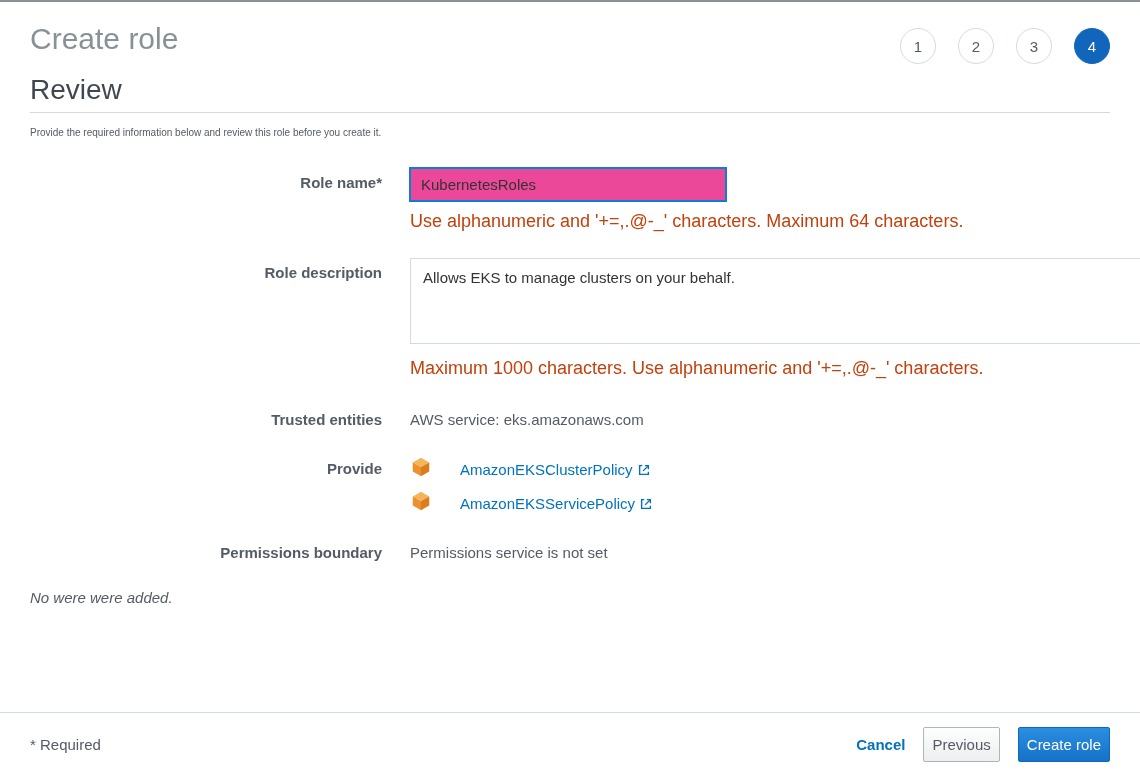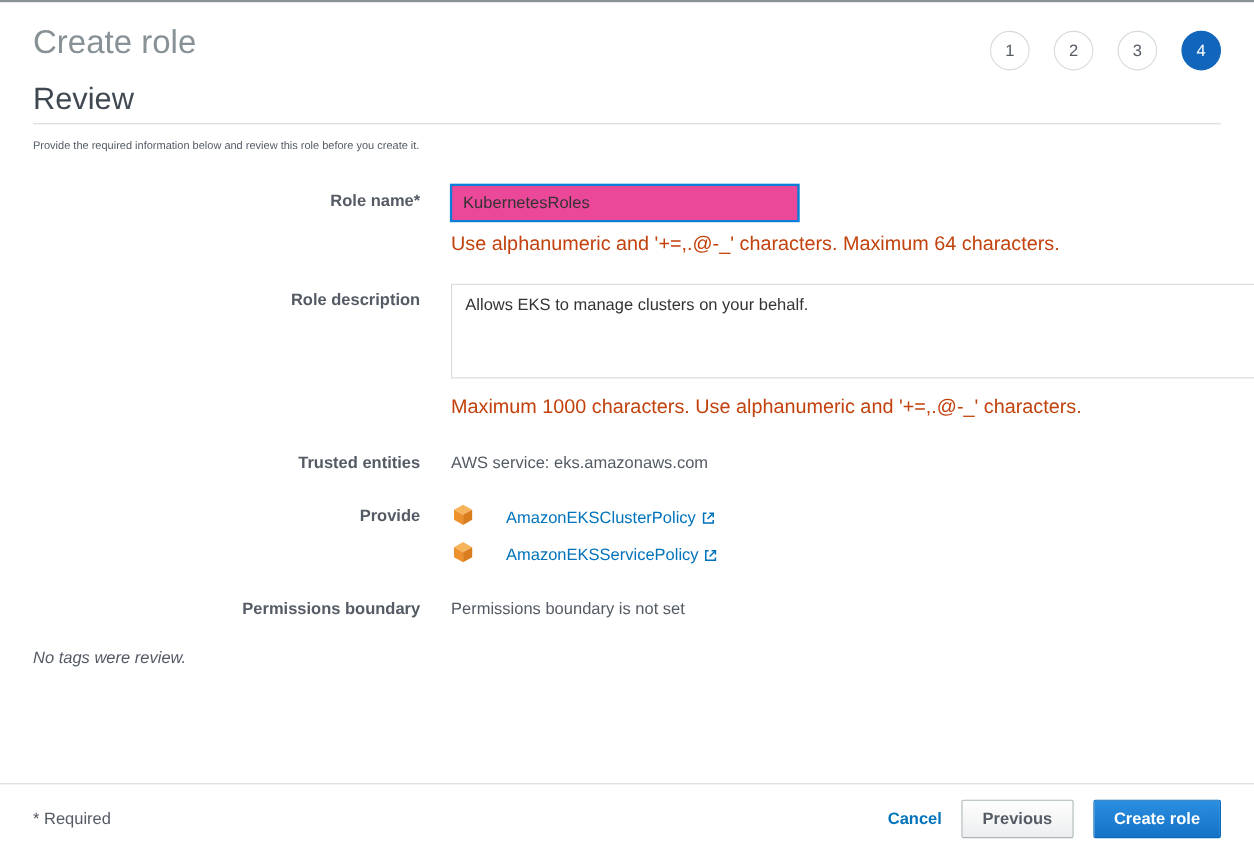--- a/index.html
+++ b/index.html
@@ -157,22 +157,22 @@
   }
   .link-btn {
     color: #0073bb;
     font-size: 15px;
     font-weight: 700;
     text-decoration: none;
     background: none; border: none; cursor: pointer;
   }
   .btn {
     font-size: 15px;
-    font-weight: 700;
-    padding: 8px 18px;
+    font-weight: 400;
+    padding: 8px 8px;
     border: 1px solid #aab7b8;
     background: linear-gradient(#fefefe,#eceeef);
     color: #545b64;
     border-radius: 2px;
     cursor: pointer;
   }
   .btn.primary {
     background: linear-gradient(#2b8ee0,#1572c7);
     border-color: #0a6bbd;
     color: #fff;
@@ -265,25 +265,25 @@
             </span>
           </a>
         </div>
       </div>
     </div>
   </div>
 
   <div class="form-row">
     <div class="form-label">Permissions boundary</div>
     <div class="form-value">
-      <div class="static-value">Permissions boundary is not set</div>
-    </div>
-  </div>
-
-  <div class="tags-note">No tags were review.</div>
+      <div class="static-value">Permissions service is not set</div>
+    </div>
+  </div>
+
+  <div class="tags-note">No were were added.</div>
 </div>
 
 <div class="footer">
   <div class="required-note">* Required</div>
   <div class="footer-actions">
     <button class="link-btn">Cancel</button>
     <button class="btn">Previous</button>
     <button class="btn primary">Create role</button>
   </div>
 </div>

